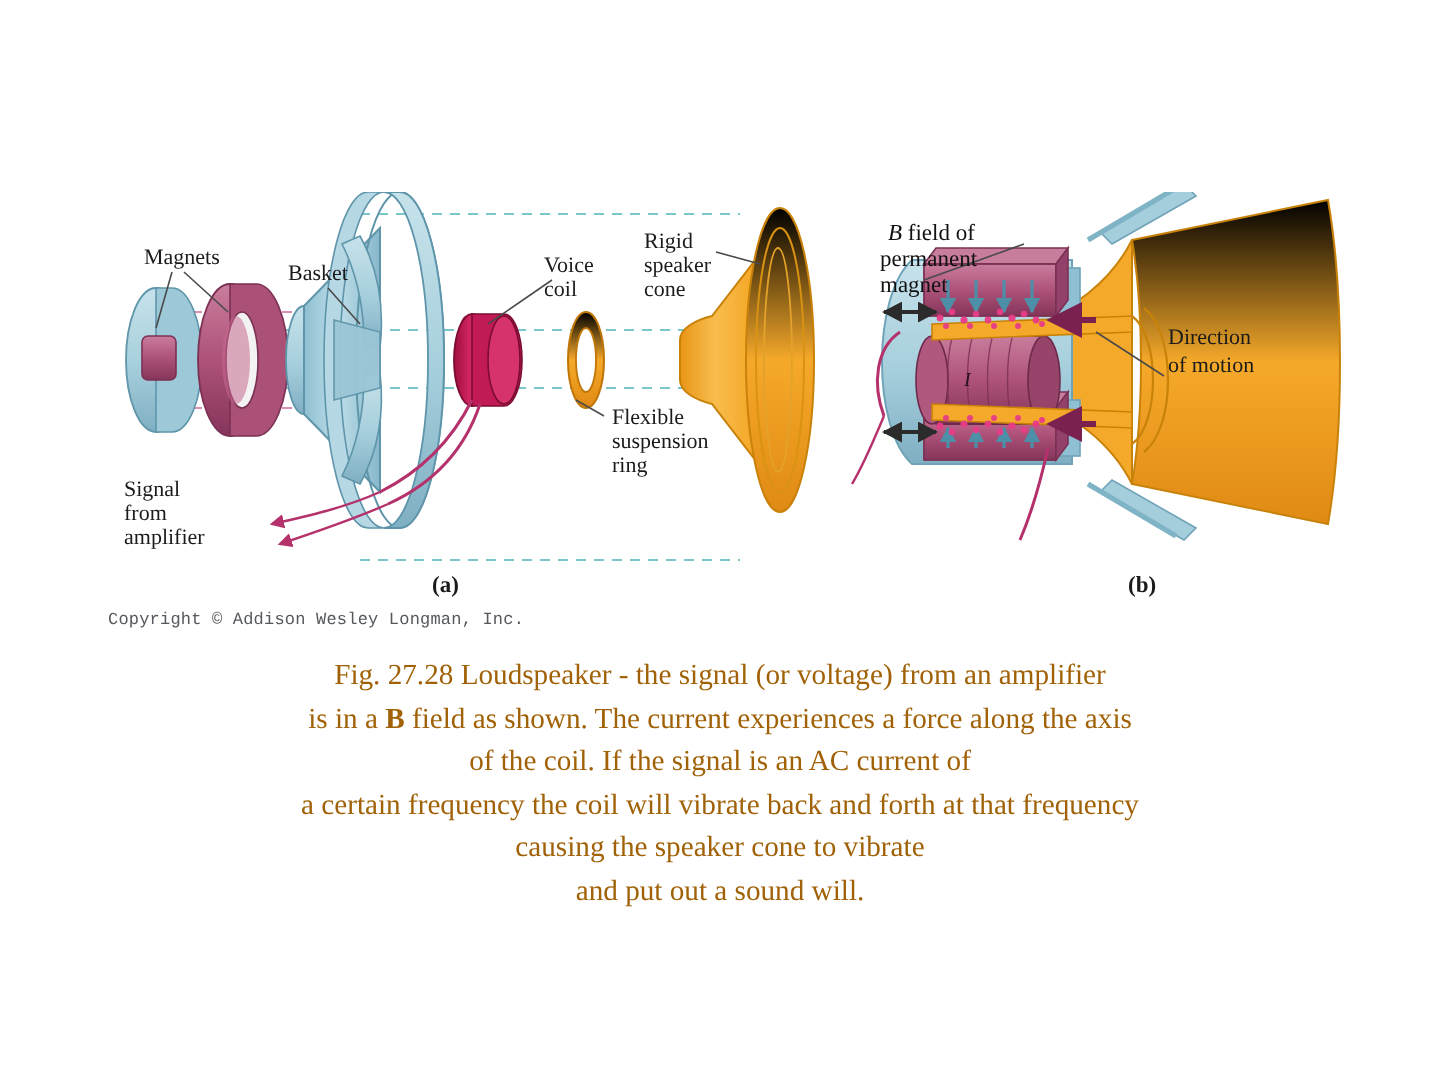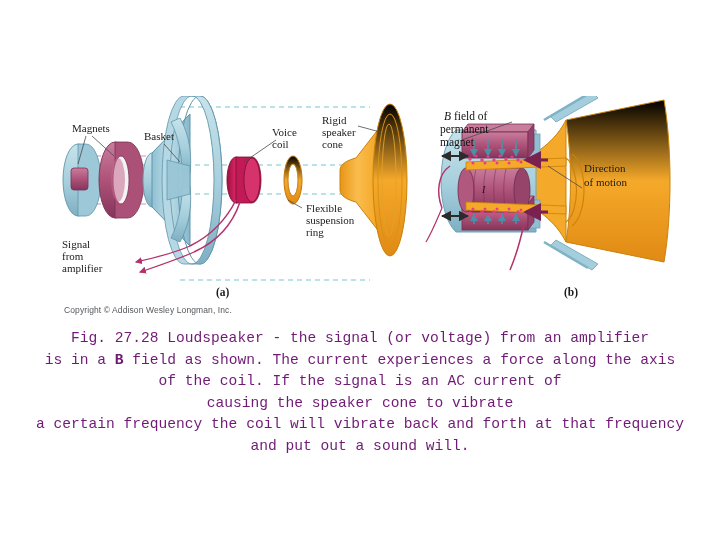--- a/index.html
+++ b/index.html
@@ -24,38 +24,38 @@
   .figure-block {
     position: absolute;
     left: 40px;
     top: 96px;
     width: 648px;
     height: 226px;
   }
   .figure-svg { display: block; }
   .copyright {
     position: absolute;
-    left: 64px;
+    left: 54px;
     top: 305px;
-    font-family: Liberation Sans, sans-serif;
+    font-family: Liberation Mono, monospace;
     font-size: 8.5px;
     color: #55585c;
     letter-spacing: 0.1px;
     white-space: nowrap;
   }
   .caption {
     position: absolute;
     left: 20px;
     top: 328px;
     width: 680px;
     text-align: center;
-    font-family: Liberation Mono, monospace;
+    font-family: Liberation Serif, serif;
     font-size: 14.6px;
     line-height: 21.5px;
-    color: #701a75;
+    color: #a16207;
   }
   .caption .ln { display: block; white-space: nowrap; }
   .caption b { font-weight: bold; }
   svg text { font-family: "Liberation Serif", serif; }
   .lbl {
     font-family: "Liberation Serif", serif;
     font-size: 11px;
     fill: #1b1b1b;
   }
   .lbl-b {
@@ -360,18 +360,18 @@
       </g>
     </svg>
   </div>
 
   <div class="copyright">Copyright © Addison Wesley Longman, Inc.</div>
 
   <div class="caption">
     <span class="ln">Fig. 27.28 Loudspeaker - the signal (or voltage) from an amplifier</span>
     <span class="ln"><span>is in a </span><b>B</b><span> field as shown. The current experiences a force along the axis</span></span>
     <span class="ln">of the coil. If the signal is an AC current of</span>
+    <span class="ln">a certain frequency the coil will vibrate back and forth at that frequency</span>
     <span class="ln">causing the speaker cone to vibrate</span>
-    <span class="ln">a certain frequency the coil will vibrate back and forth at that frequency</span>
     <span class="ln">and put out a sound will.</span>
   </div>
 
 </div>
 
 </body></html>

